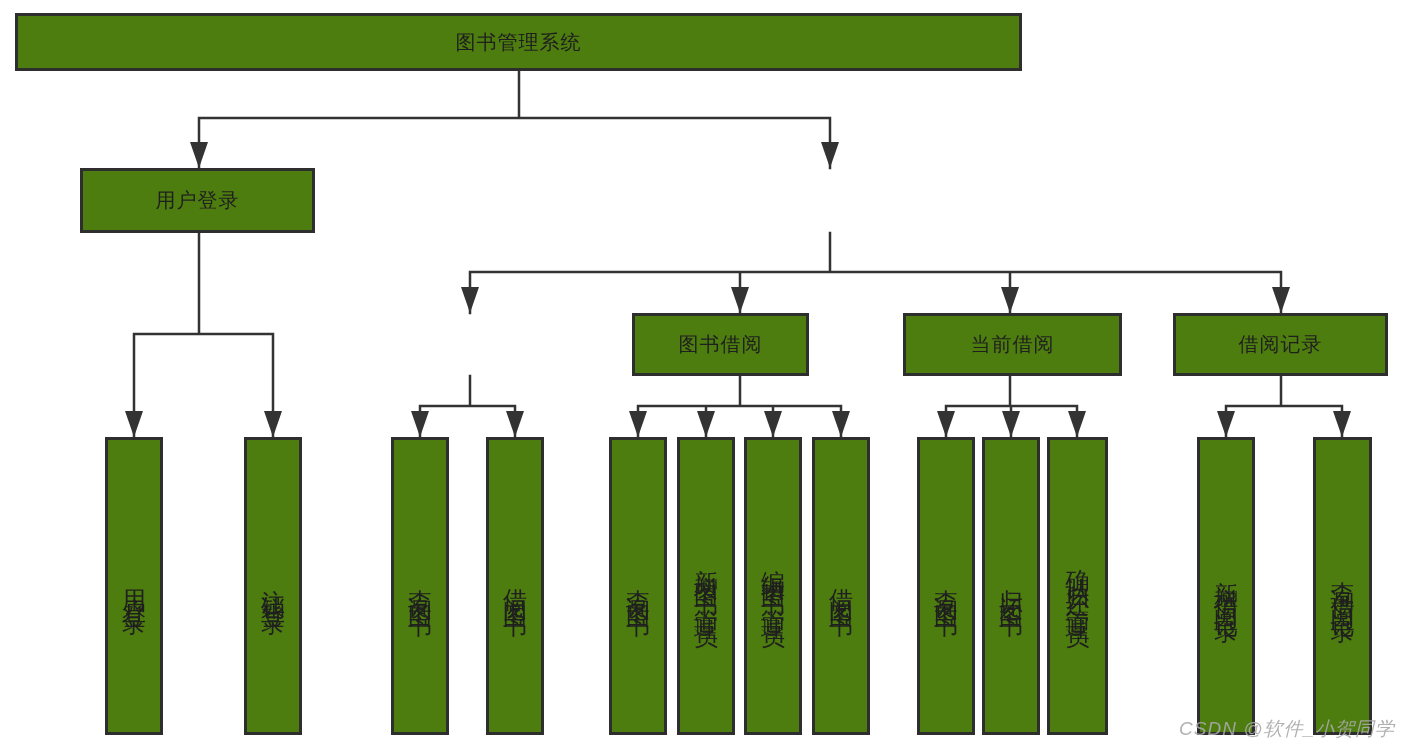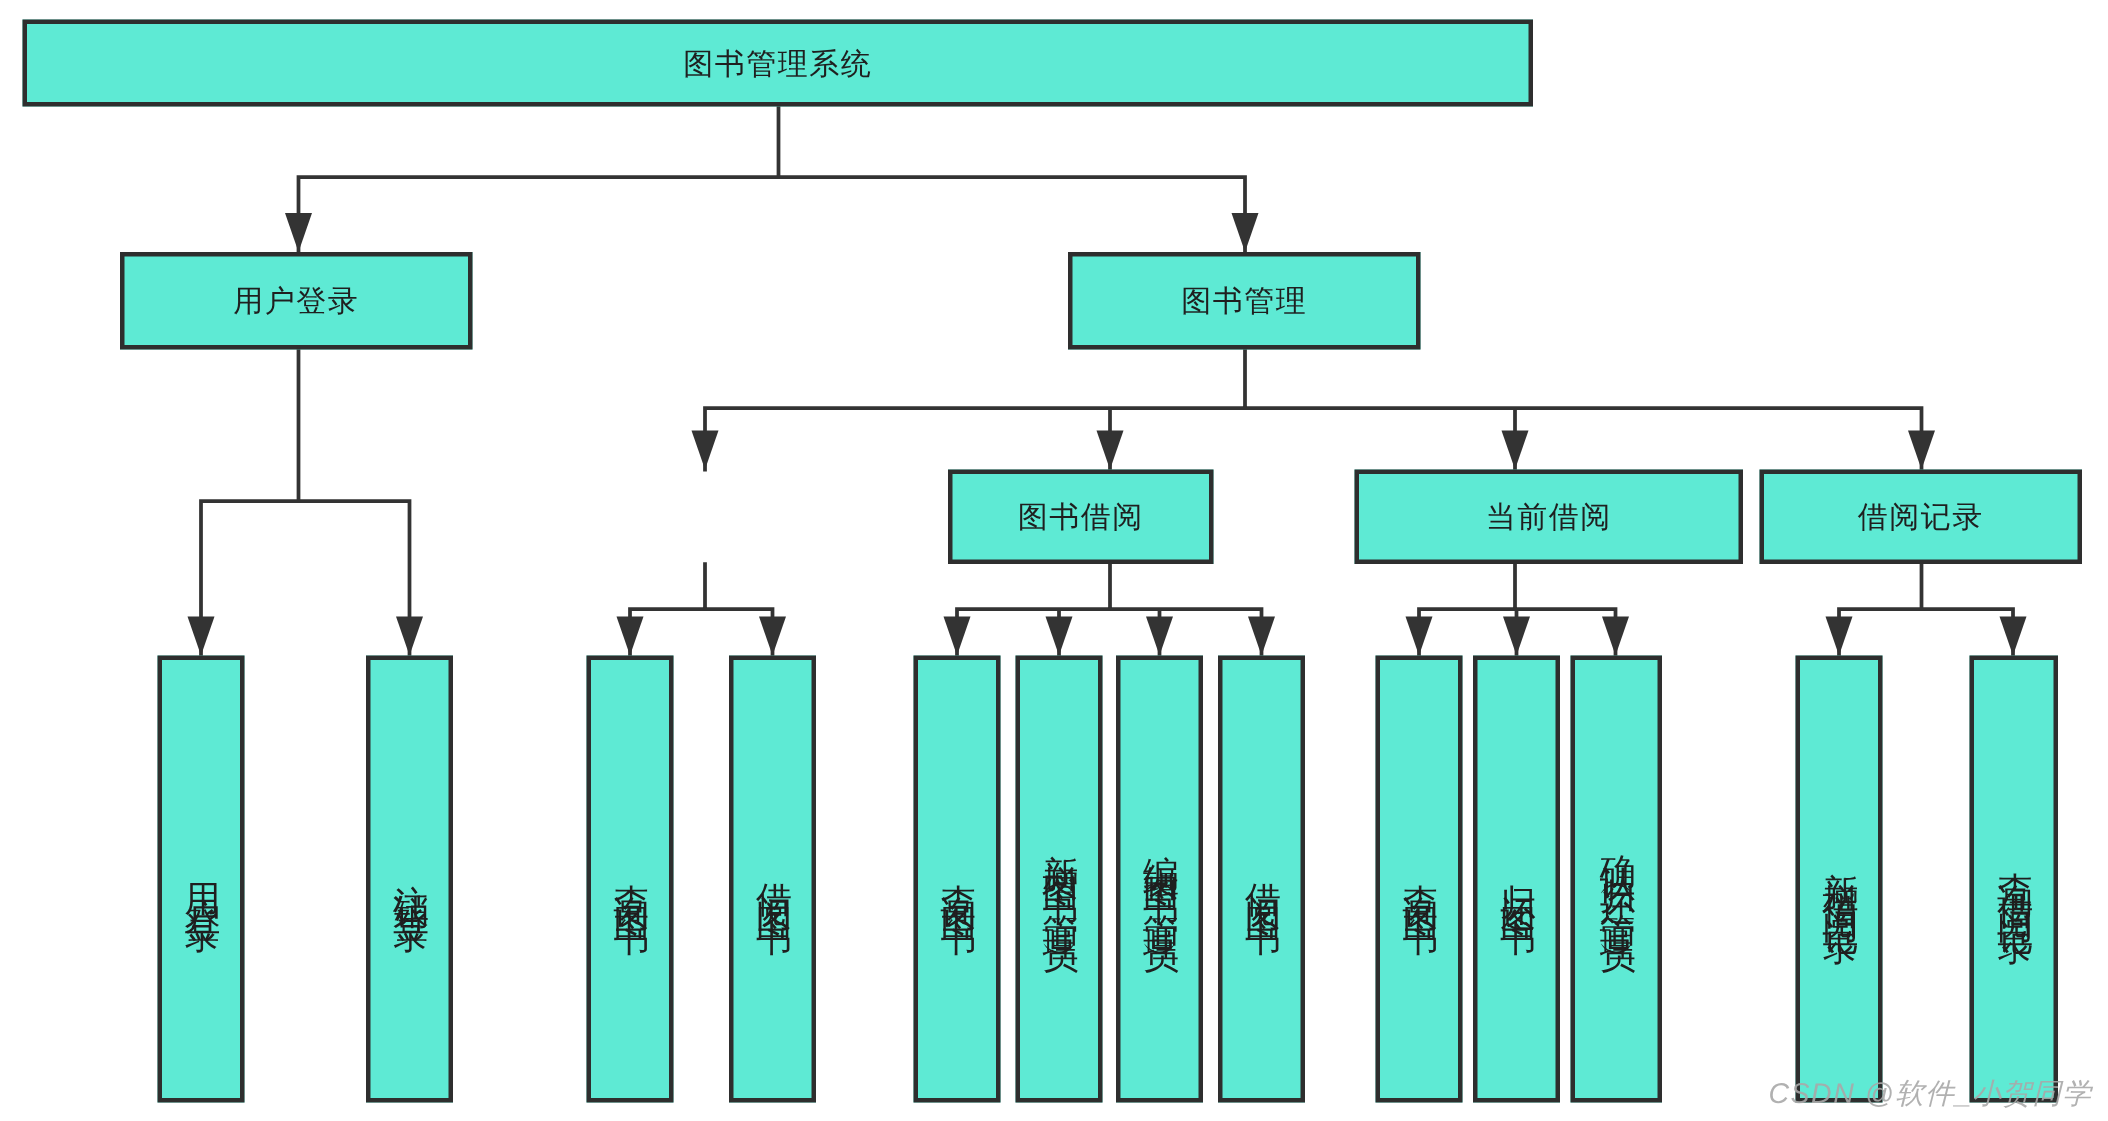--- a/index.html
+++ b/index.html
@@ -2,21 +2,21 @@
 <html><head>
 <meta charset="utf-8">
 <style>
   html,body{margin:0;padding:0;background:#ffffff;}
   .stage{
     position:relative;width:1405px;height:747px;background:#ffffff;overflow:hidden;
     font-family:"Liberation Sans","DejaVu Sans",sans-serif;color:#1f1f1f;
   }
   .connectors{position:absolute;left:0;top:0;z-index:1;}
   .box{
-    position:absolute;box-sizing:border-box;background:#5eead4;
+    position:absolute;box-sizing:border-box;background:#4d7c0f;
     border:3px solid #2e2e2e;z-index:2;
     display:flex;align-items:center;justify-content:center;
   }
   .hbox{font-size:20px;letter-spacing:1px;}
   .vbox span{
     writing-mode:vertical-rl;text-orientation:mixed;
     font-size:24px;letter-spacing:8px;line-height:1;white-space:nowrap;
   }
   .watermark{
     position:absolute;right:10px;bottom:5px;z-index:3;
@@ -61,28 +61,25 @@
     </g>
   </svg>
 
   <div class="box hbox" style="left:15px;top:13px;width:1007px;height:58px">
     <span>图书管理系统</span>
   </div>
 
   <div class="box hbox" style="left:80px;top:168px;width:235px;height:65px">
     <span>用户登录</span>
   </div>
-  <div class="box hbox" style="left:712px;top:168px;width:235px;height:65px">
-    <span>图书管理</span>
-  </div>
 
   <div class="box hbox" style="left:632px;top:313px;width:177px;height:63px">
     <span>图书借阅</span>
   </div>
-  <div class="box hbox" style="left:903px;top:313px;width:259px;height:63px">
+  <div class="box hbox" style="left:903px;top:313px;width:219px;height:63px">
     <span>当前借阅</span>
   </div>
   <div class="box hbox" style="left:1173px;top:313px;width:215px;height:63px">
     <span>借阅记录</span>
   </div>
 
   <div class="box vbox" style="left:105px;top:437px;width:58px;height:298px">
     <span>用户登录</span>
   </div>
   <div class="box vbox" style="left:244px;top:437px;width:58px;height:298px">

